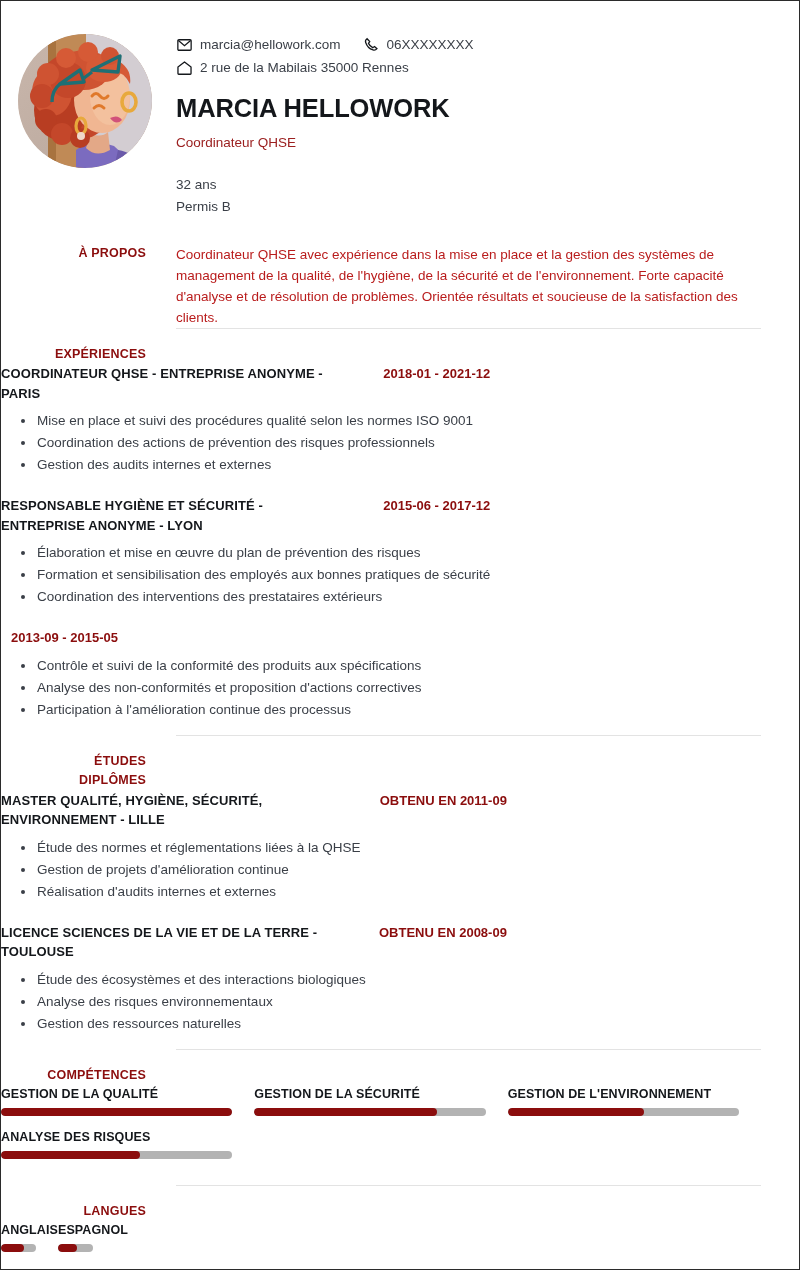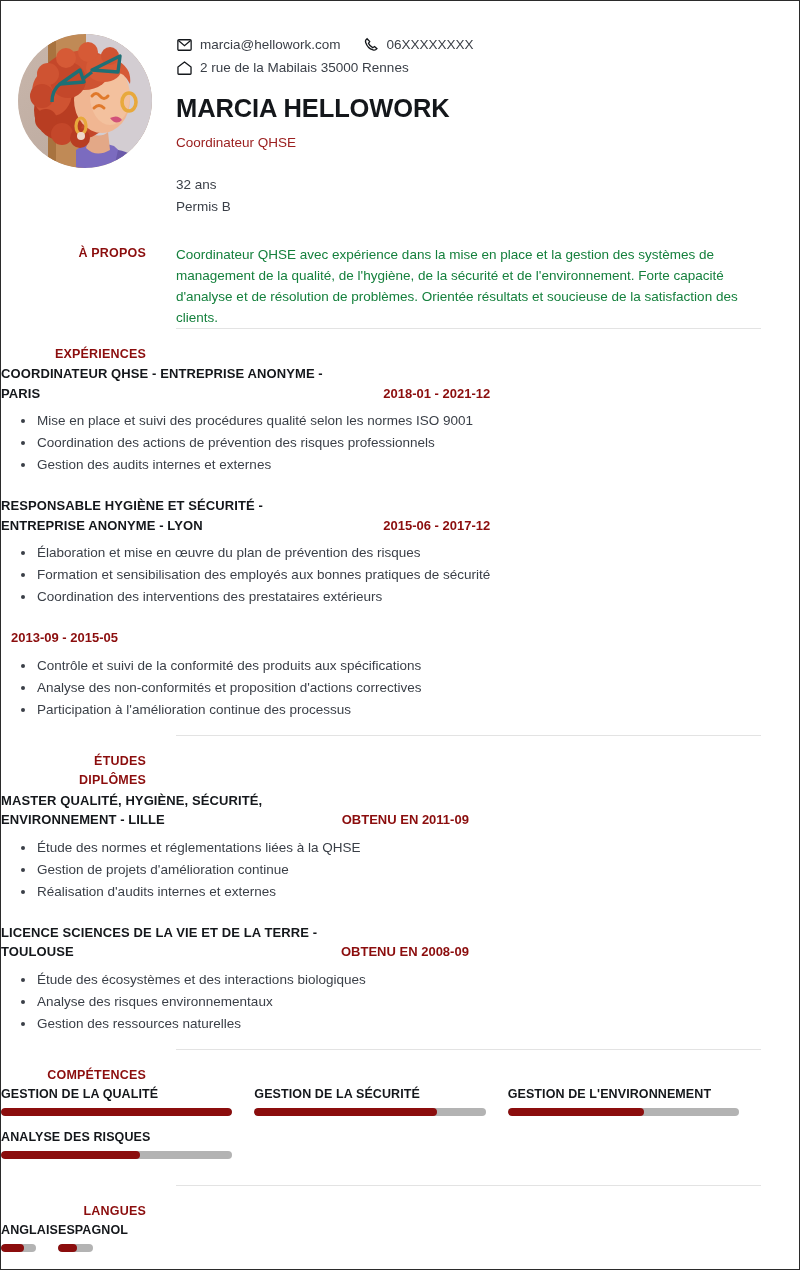--- a/index.html
+++ b/index.html
@@ -118,39 +118,40 @@
     color: #3a3f47;
     margin-top: 21px;
     line-height: 1.62;
   }
   .cv-meta div { line-height: 1.62; }
 
   
   .about-row { margin-top: 26px; }
   .about-text {
     font-size: 13.5px;
-    color: #15803d;
+    color: #b91c1c;
     line-height: 1.56;
   }
 
   
   .divider {
     height: 1px;
     background: #e3e3e3;
     margin-left: 175px;
     margin-right: 38px;
   }
 
   
   .entry { margin-bottom: 20px; }
   .entry:last-child { margin-bottom: 0; }
   .entry-head {
     display: flex;
-    align-items: flex-end;
+    align-items: flex-start;
     justify-content: space-between;
+    gap: 38px;
   }
   .entry-title {
     font-size: 13px;
     font-weight: bold;
     color: #14171b;
     text-transform: uppercase;
     line-height: 1.5;
     letter-spacing: 0.1px;
     max-width: 330px;
   }

